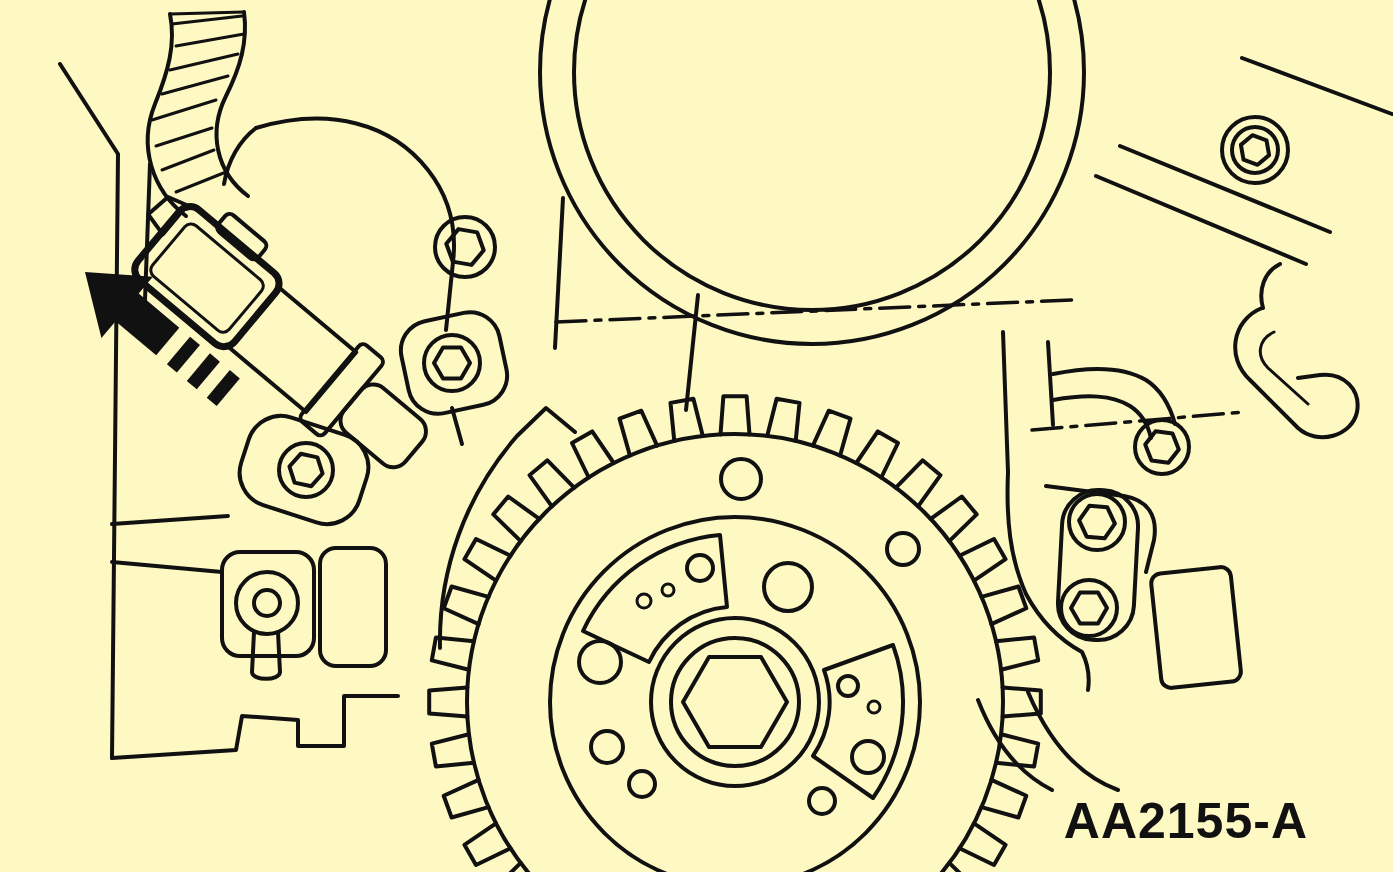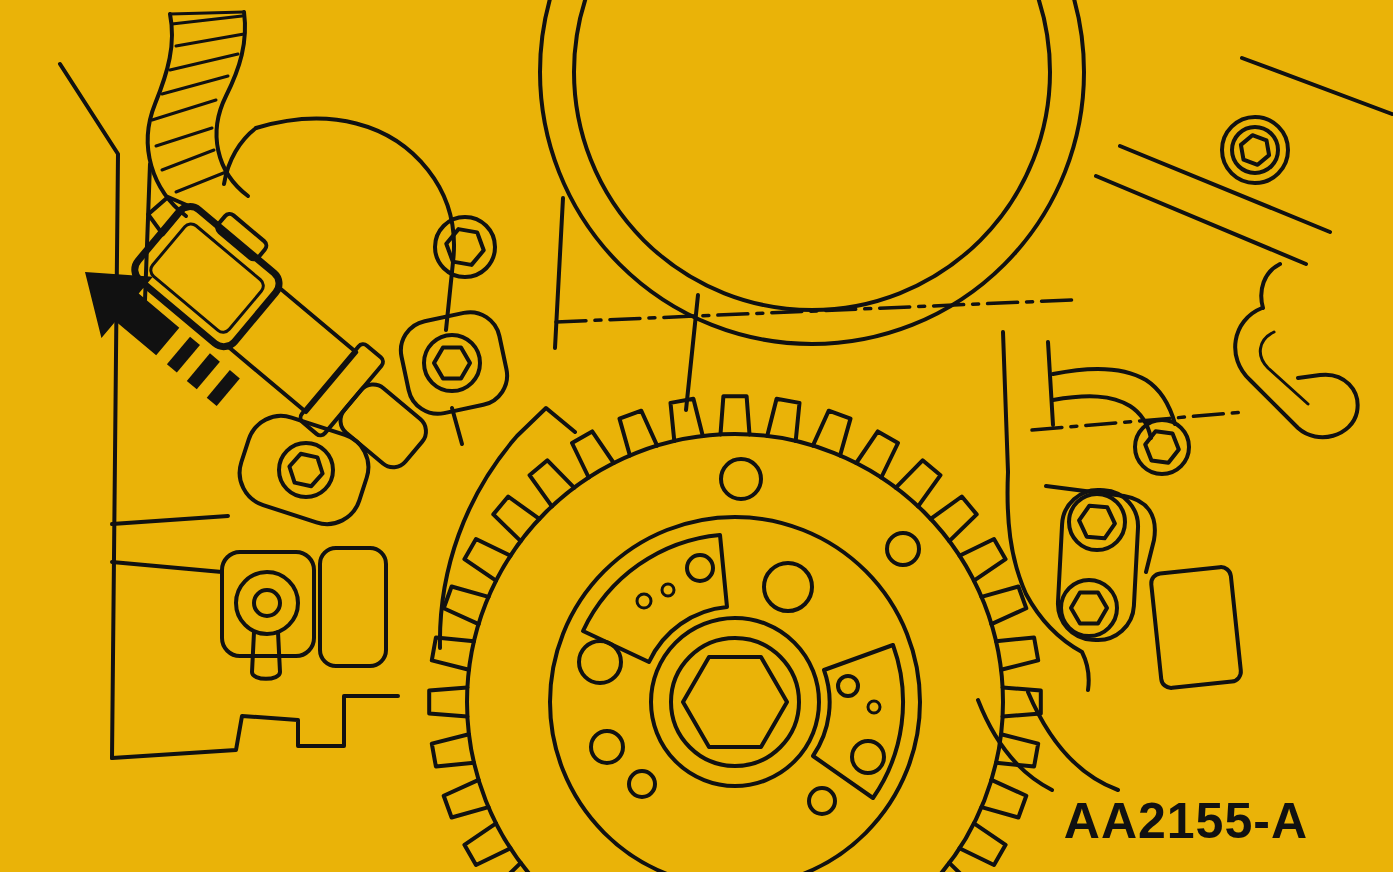--- a/index.html
+++ b/index.html
@@ -1,16 +1,16 @@
 <!DOCTYPE html>
 <html><head>
 <meta charset="utf-8">
 <style>
   html,body{margin:0;padding:0;background:#ffffff;}
-  .canvas{width:1393px;height:872px;background:#eab308;overflow:hidden;position:relative;}
+  .canvas{width:1393px;height:872px;background:#fef9c3;overflow:hidden;position:relative;}
   svg{display:block;}
   .ln{fill:none;stroke:#111111;stroke-width:4;stroke-linecap:round;stroke-linejoin:round;}
   .thick{stroke-width:7;}
   .thin{stroke-width:3;}
   .dashdot{stroke-dasharray:30 9 6 9;stroke-width:3.5;}
   .blk{fill:#111111;stroke:none;}
   .label{font-family:"Liberation Sans",sans-serif;font-size:50px;font-weight:600;fill:#111111;letter-spacing:1px;}
 </style>
 </head>
 <body>

